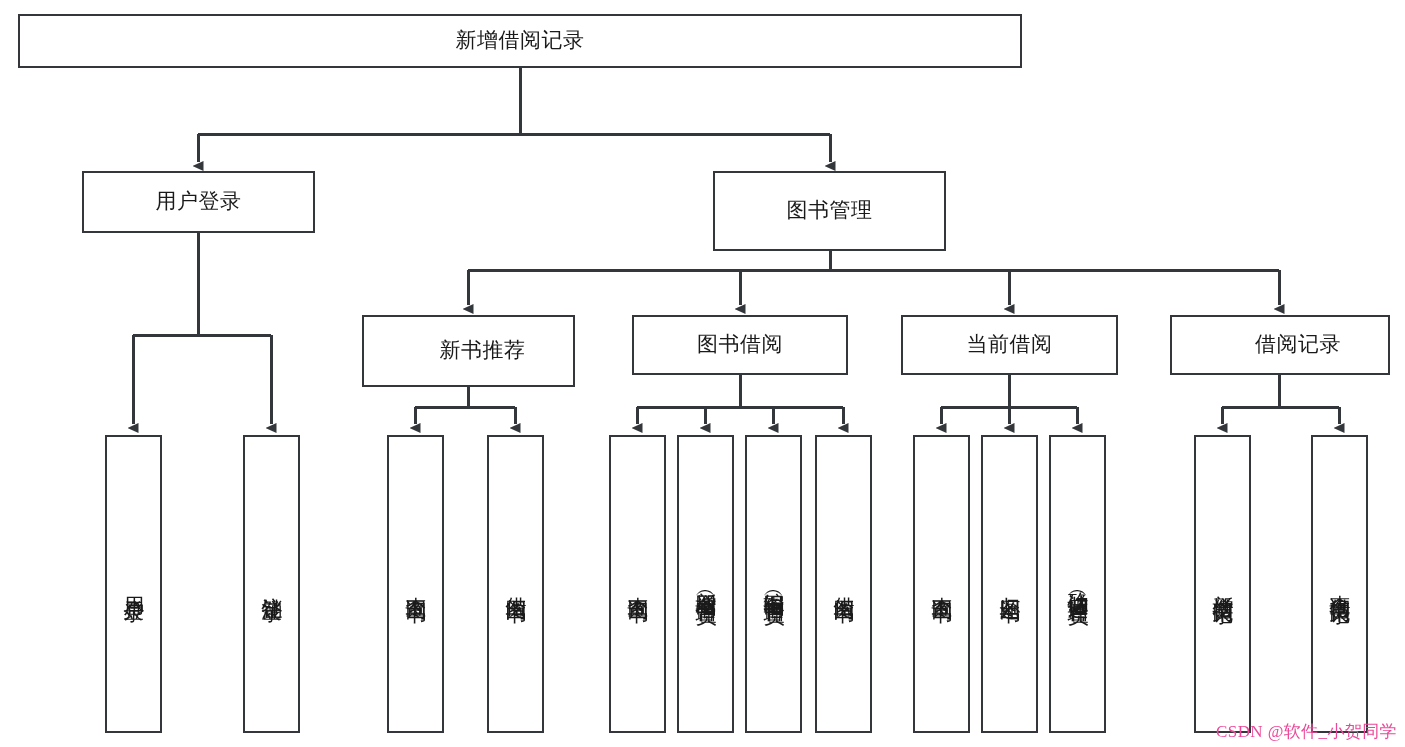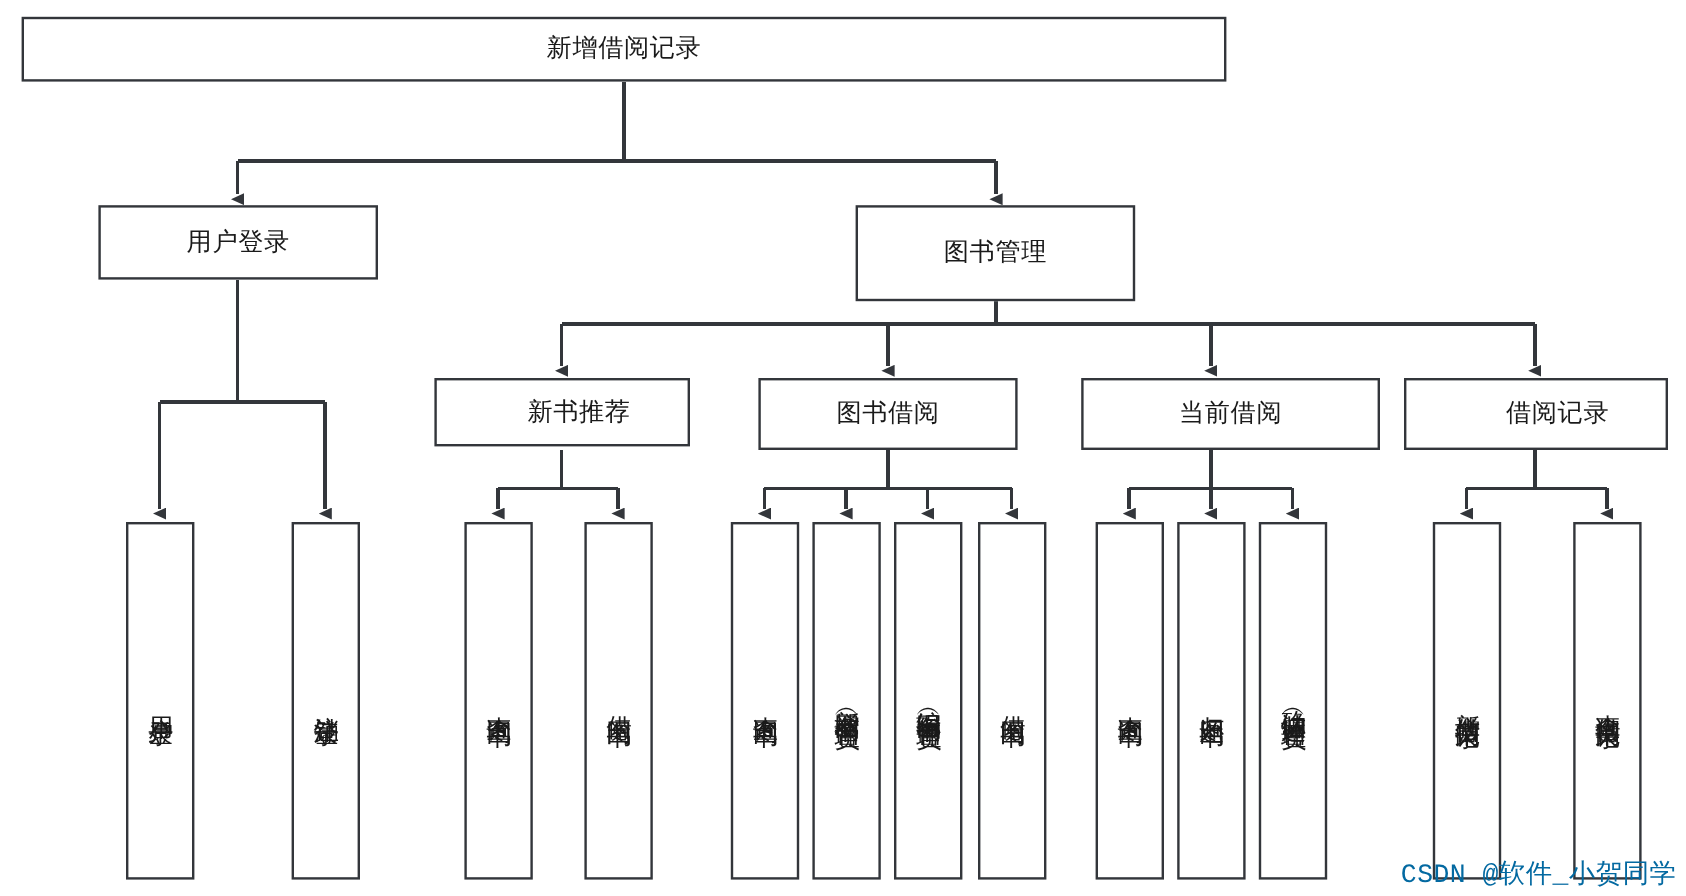--- a/index.html
+++ b/index.html
@@ -56,26 +56,26 @@
     font-size: 21px;
     line-height: 1.28;
     letter-spacing: 2px;
     white-space: nowrap;
     max-height: 100%;
   }
   #watermark {
     position: absolute;
     right: 8px;
     bottom: 4px;
-    color: #0369a1;
-    font-size: 22px;
+    color: #ec4899;
+    font-size: 17px;
     letter-spacing: 0.4px;
     z-index: 5;
     white-space: nowrap;
-    font-family: Liberation Mono, monospace;
+    font-family: Liberation Serif, serif;
   }
 </style>
 </head>
 <body>
 
 <div id="canvas">
 
   <svg id="edges" viewBox="0 0 1405 747" width="1405" height="747" xmlns="http://www.w3.org/2000/svg">
     <defs>
       <marker id="arrow" markerWidth="10" markerHeight="11" refX="1" refY="5.5" orient="auto" markerUnits="userSpaceOnUse">
@@ -132,29 +132,29 @@
   </div>
 
   <div class="node" style="left:82px; top:171px; width:233px; height:62px;">
     <span class="node-label">用户登录</span>
   </div>
 
   <div class="node" style="left:713px; top:171px; width:233px; height:80px;">
     <span class="node-label">图书管理</span>
   </div>
 
-  <div class="node" style="left:362px; top:315px; width:213px; height:57px;padding-left:28px;">
+  <div class="node" style="left:362px; top:315px; width:213px; height:72px;padding-left:28px;">
     <span class="node-label">新书推荐</span>
   </div>
 
   <div class="node" style="left:632px; top:315px; width:216px; height:60px;align-items:center;">
     <span class="node-label">图书借阅</span>
   </div>
 
-  <div class="node" style="left:901px; top:315px; width:249px; height:60px;">
+  <div class="node" style="left:901px; top:315px; width:217px; height:60px;">
     <span class="node-label">当前借阅</span>
   </div>
 
   <div class="node" style="left:1170px; top:315px; width:220px; height:60px;padding-left:36px;">
     <span class="node-label">借阅记录</span>
   </div>
 
   <div class="node leaf" style="left:105px; top:435px; width:57px; height:298px;">
     <span class="node-label">用户登录</span>
   </div>

